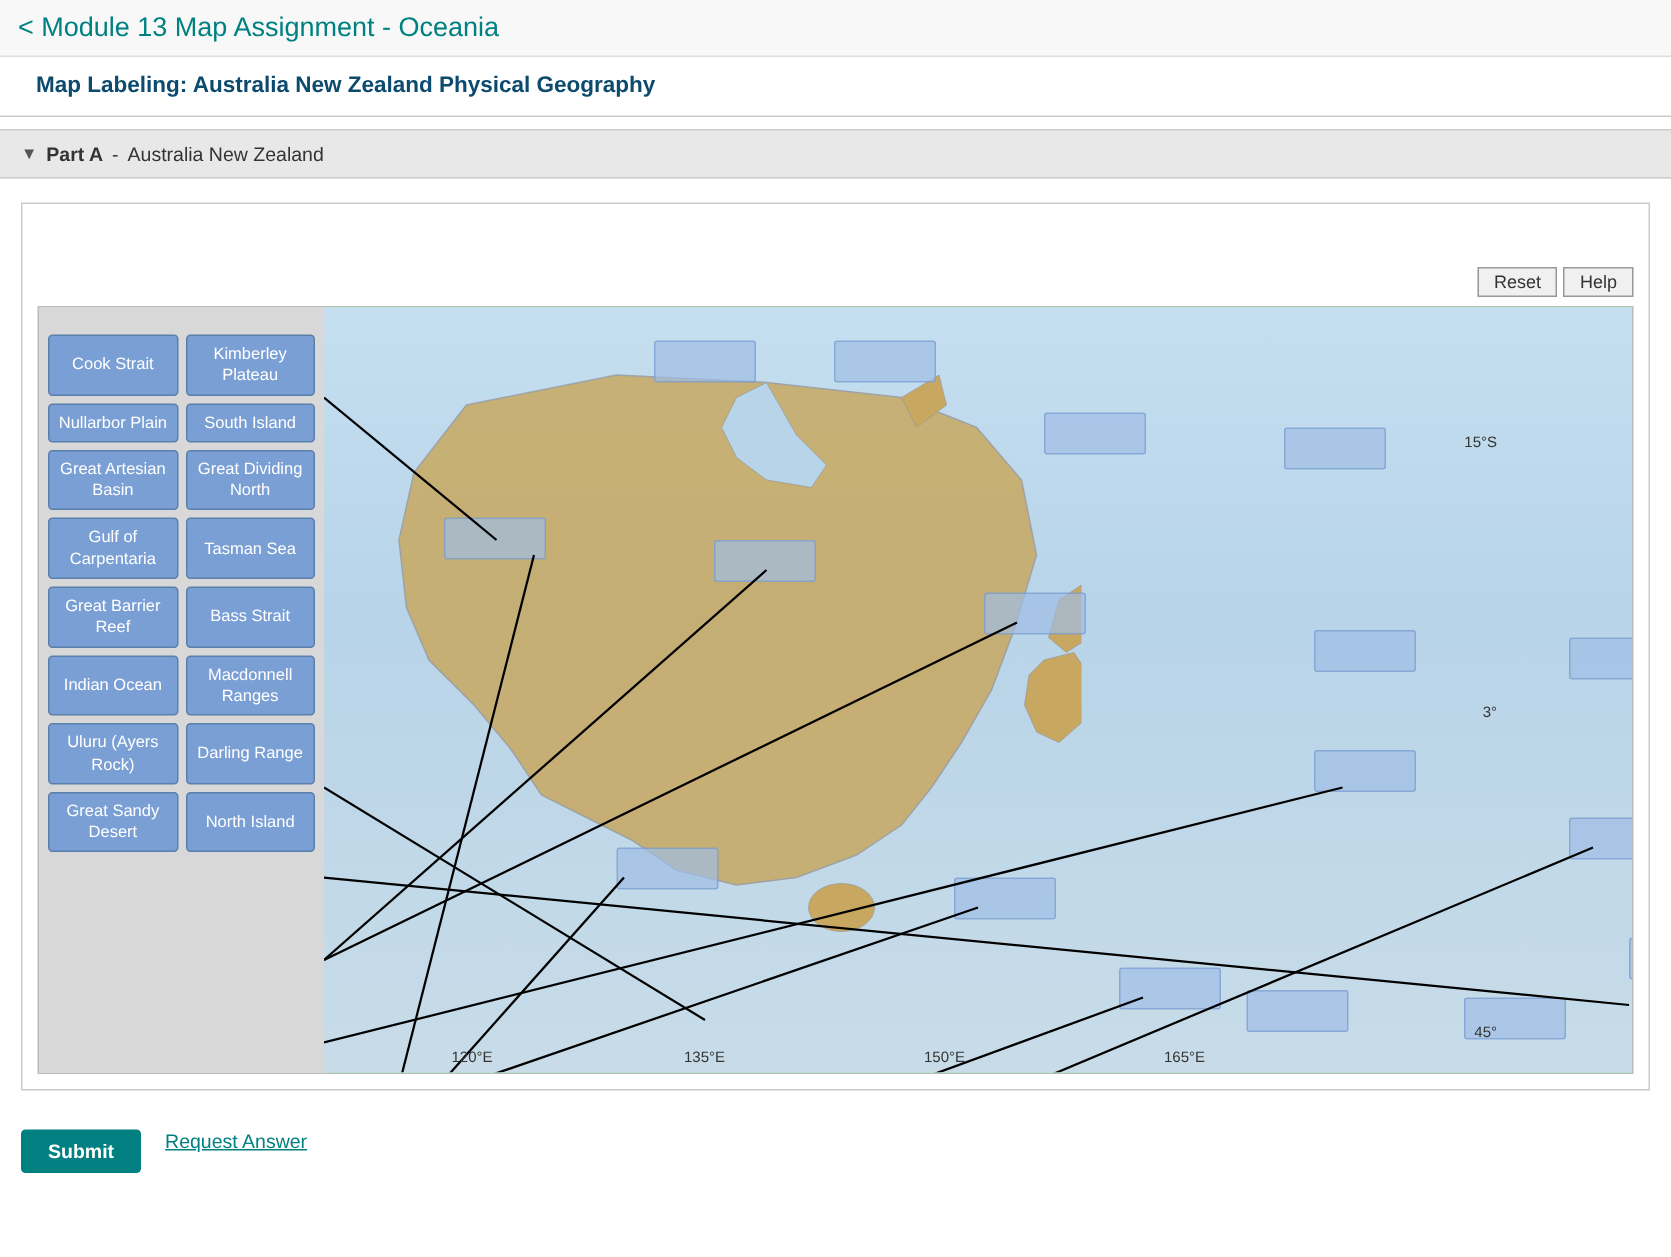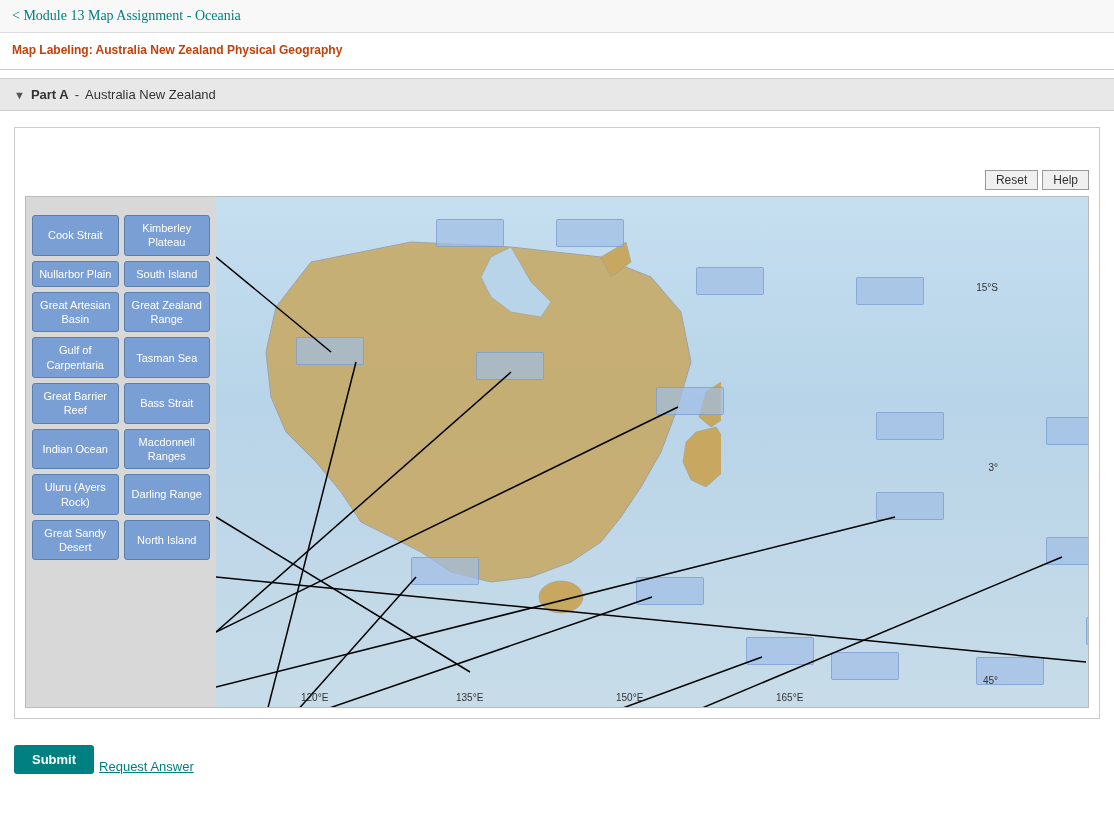--- a/index.html
+++ b/index.html
@@ -6,29 +6,29 @@
     body { font-family: Arial, sans-serif; font-size: 13px; background: #fff; color: #333; }
 
     .top-nav {
       padding: 8px 12px;
       border-bottom: 1px solid #ddd;
       background: #f8f8f8;
     }
     .top-nav a {
       color: #008080;
       text-decoration: none;
-      font-size: 14px;
-      font-family: Liberation Serif, serif;
+      font-size: 18px;
     }
 
     .page-title {
       padding: 10px 12px 12px;
-      font-size: 12px;
+      font-size: 15px;
       font-weight: bold;
-      color: #c2410c;
+      color: #0c4a6e;
+      margin-left: 12px;
     }
 
     .divider { border: none; border-top: 1px solid #ccc; margin: 0 0 8px; }
 
     .part-section {
       background: #e8e8e8;
       padding: 8px 14px;
       font-size: 13px;
       display: flex;
       align-items: center;
@@ -136,22 +136,22 @@
       position: absolute;
       font-size: 10px;
       color: #333;
       pointer-events: none;
     }
 
     
     .footer {
       padding: 10px 14px;
       display: flex;
-      align-items: flex-end;
-      gap: 5px;
+      align-items: flex-start;
+      gap: 16px;
     }
     .submit-btn {
       background: #008080;
       color: #fff;
       border: none;
       padding: 7px 18px;
       font-size: 13px;
       font-weight: bold;
       cursor: pointer;
       border-radius: 3px;
@@ -191,21 +191,21 @@
     </div>
 
     <div class="map-area">
 
       <div class="label-panel">
         <button class="label-btn">Cook Strait</button>
         <button class="label-btn">Kimberley Plateau</button>
         <button class="label-btn">Nullarbor Plain</button>
         <button class="label-btn">South Island</button>
         <button class="label-btn">Great Artesian Basin</button>
-        <button class="label-btn">Great Zealand Range</button>
+        <button class="label-btn">Great Dividing North</button>
         <button class="label-btn">Gulf of Carpentaria</button>
         <button class="label-btn">Tasman Sea</button>
         <button class="label-btn">Great Barrier Reef</button>
         <button class="label-btn">Bass Strait</button>
         <button class="label-btn">Indian Ocean</button>
         <button class="label-btn">Macdonnell Ranges</button>
         <button class="label-btn">Uluru (Ayers Rock)</button>
         <button class="label-btn">Darling Range</button>
         <button class="label-btn">Great Sandy Desert</button>
         <button class="label-btn">North Island</button>

